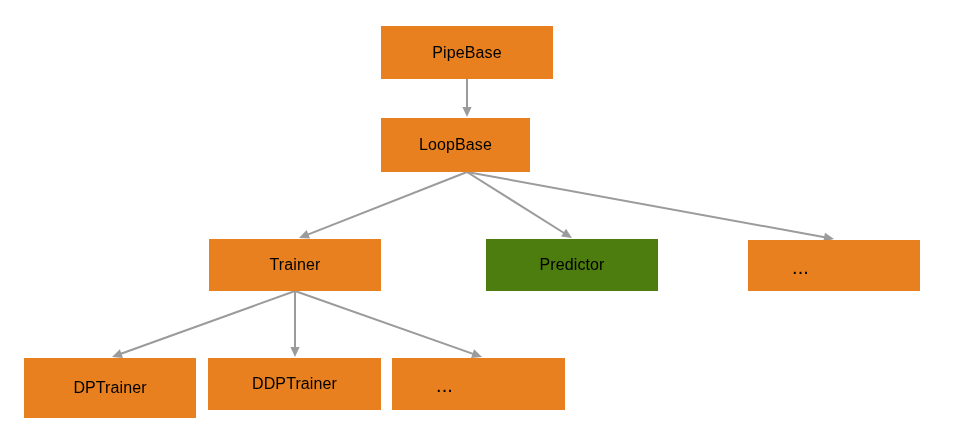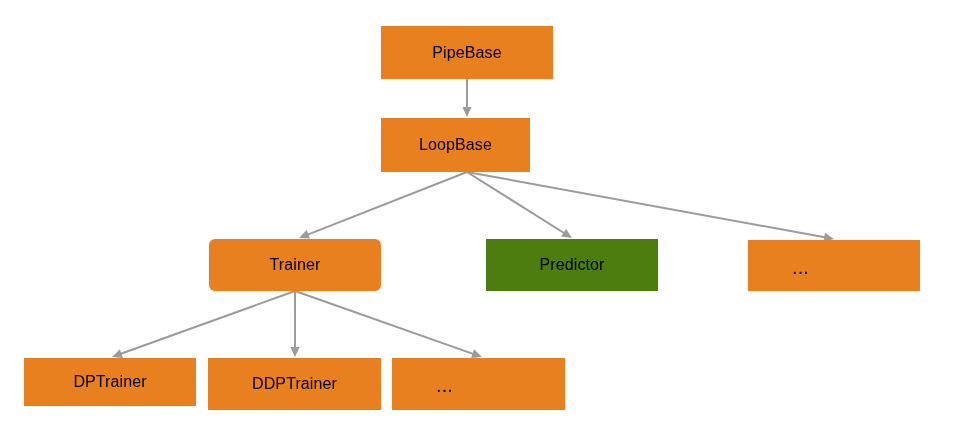--- a/index.html
+++ b/index.html
@@ -89,30 +89,30 @@
       </g>
     </svg>
 
   <div id="node-layer">
       <div class="node-box" style="left: 381px; top: 26px; width: 172px; height: 53px; background: rgb(232, 128, 31);">
         <span class="node-label" style="color: rgb(0, 0, 0);">PipeBase</span>
       </div>
       <div class="node-box" style="left: 381px; top: 118px; width: 149px; height: 54px; background: rgb(232, 128, 31);">
         <span class="node-label" style="color: rgb(0, 0, 0);">LoopBase</span>
       </div>
-      <div class="node-box" style="left: 209px; top: 239px; width: 172px; height: 52px; background: rgb(232, 128, 31); border-radius: 6px;">
+      <div class="node-box" style="left: 209px; top: 239px; width: 172px; height: 52px; background: rgb(232, 128, 31);">
         <span class="node-label" style="color: rgb(0, 0, 0);">Trainer</span>
       </div>
       <div class="node-box" style="left: 486px; top: 239px; width: 172px; height: 52px; background: #4d7c0f;">
         <span class="node-label" style="color: rgb(0, 0, 0);">Predictor</span>
       </div>
       <div class="node-box is-ellipsis" style="left: 748px; top: 240px; width: 172px; height: 51px; background: rgb(232, 128, 31);">
         <span class="node-label" style="color: rgb(0, 0, 0);">...</span>
       </div>
-      <div class="node-box" style="left: 24px; top: 358px; width: 172px; height: 48px; background: rgb(232, 128, 31);">
+      <div class="node-box" style="left: 24px; top: 358px; width: 172px; height: 60px; background: rgb(232, 128, 31);">
         <span class="node-label" style="color: rgb(0, 0, 0);">DPTrainer</span>
       </div>
       <div class="node-box" style="left: 208px; top: 358px; width: 173px; height: 52px; background: rgb(232, 128, 31);">
         <span class="node-label" style="color: rgb(0, 0, 0);">DDPTrainer</span>
       </div>
       <div class="node-box is-ellipsis" style="left: 392px; top: 358px; width: 173px; height: 52px; background: rgb(232, 128, 31);">
         <span class="node-label" style="color: rgb(0, 0, 0);">...</span>
       </div>
     </div>
 

